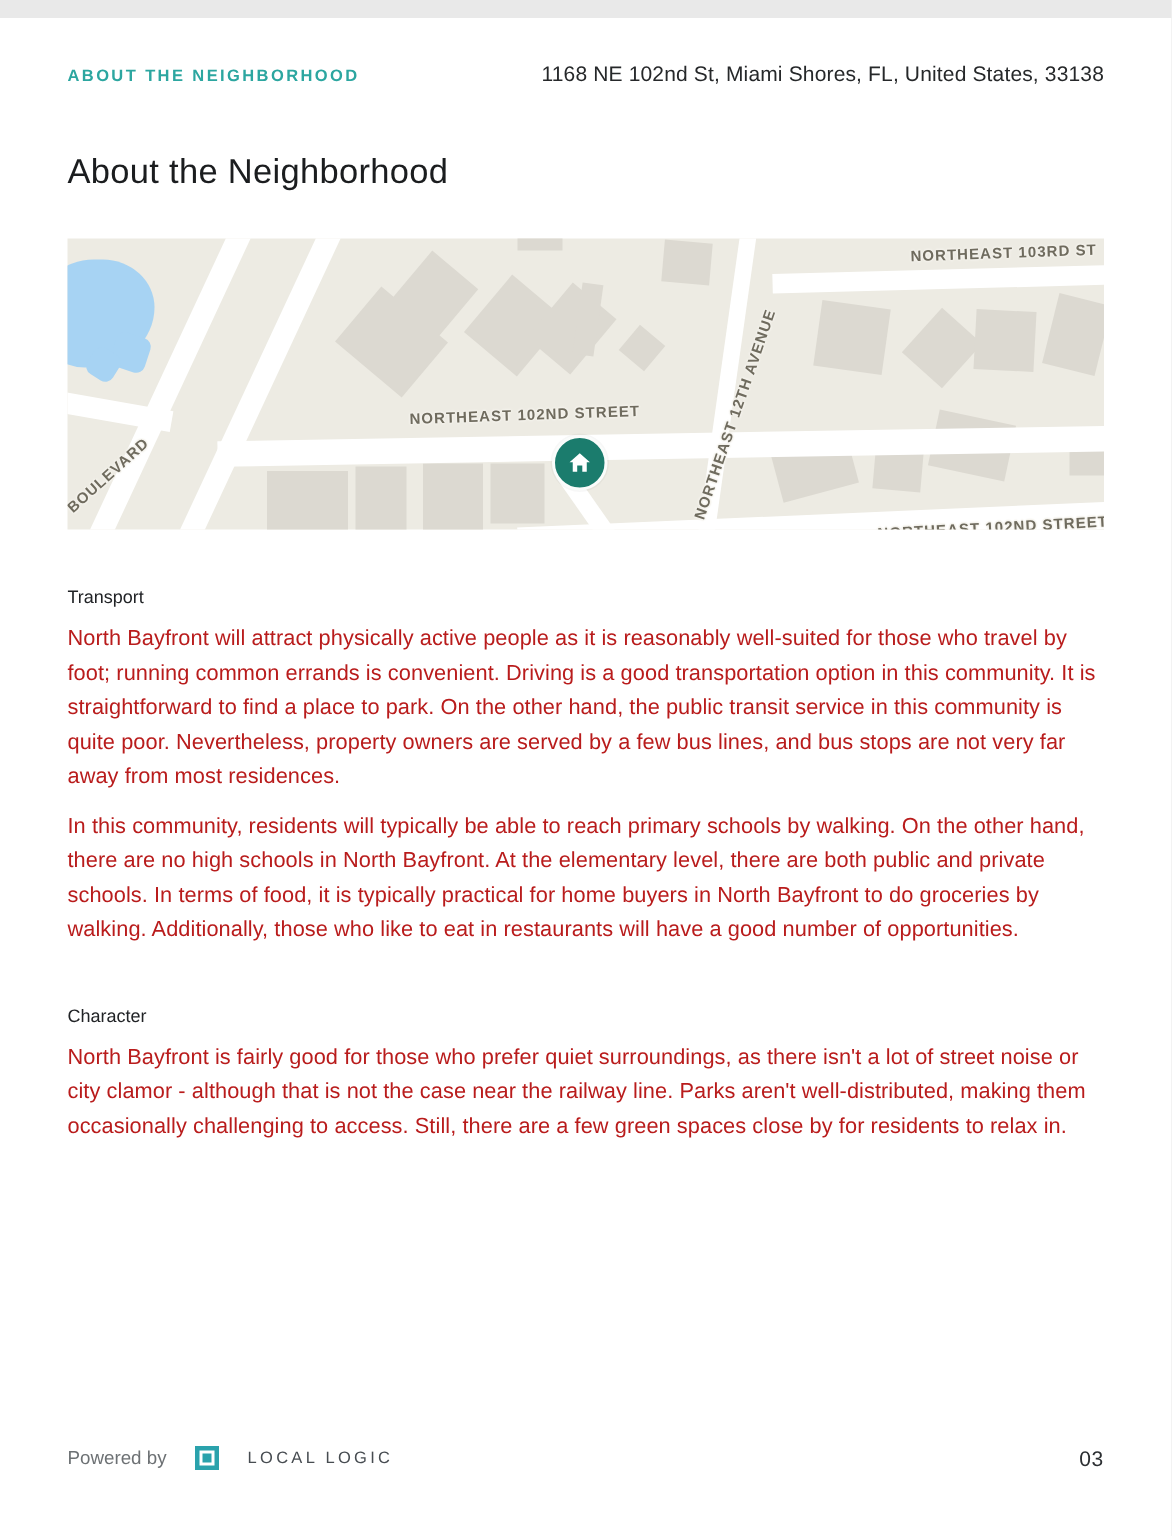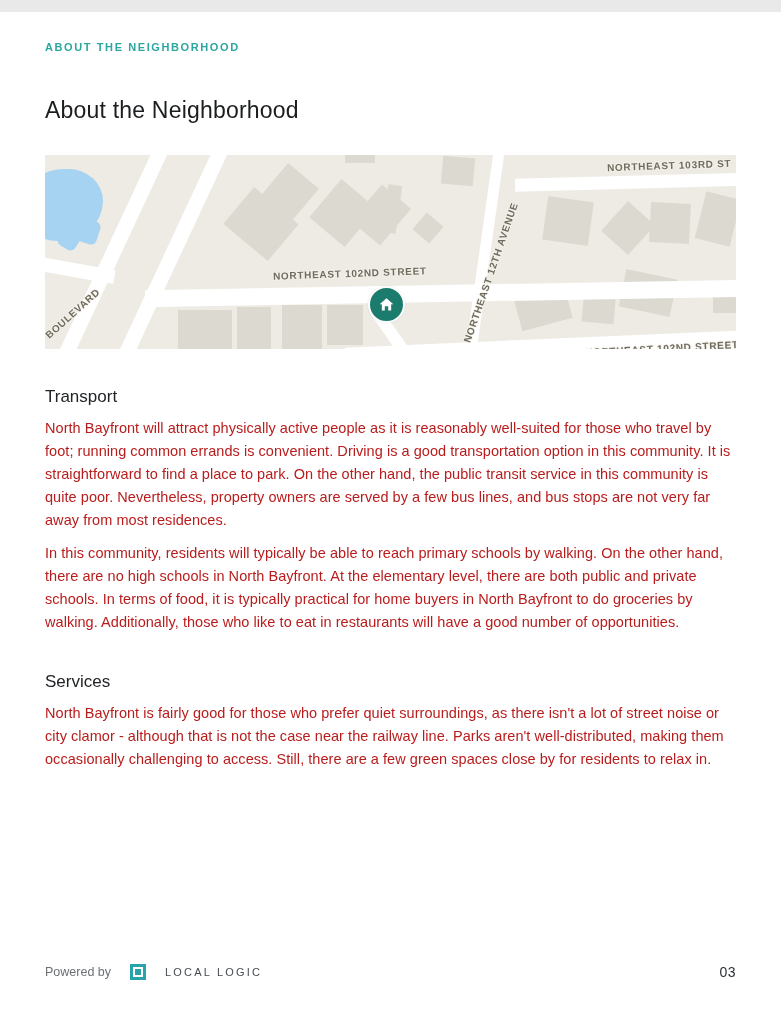--- a/index.html
+++ b/index.html
@@ -31,21 +31,21 @@
   .pond { left:-20px; top:14px; width:78px; height:72px; border-radius:50% 46% 58% 42%; }
   .pond-bump { border-radius:6px; }
   .marker {
     position:absolute; left:323px; top:131px; width:37px; height:37px;
     border-radius:50%; background:#1b7c6d; border:2px solid #fafcfb;
     display:flex; align-items:center; justify-content:center;
     box-shadow:0 0 0 1px rgba(0,0,0,0.03);
   }
 
   
-  .section h2 { margin:38px 0 0 0; font-size:17px; font-weight:500; color:#212326; }
+  .section h2 { margin:38px 0 0 0; font-size:12px; font-weight:500; color:#212326; }
   .section:first-of-type h2 { margin-top:23px; }
   .section p { margin:10px 0 0 0; font-size:14.5px; line-height:23px; color:#b91c1c; letter-spacing:.05px; }
 
   
   .footer {
     position:absolute; left:45px; right:45px; top:952px;
     display:flex; justify-content:space-between; align-items:center;
   }
   .powered { display:flex; align-items:center; gap:19px; }
   .powered-text { font-size:12.5px; color:#6d7174; }
@@ -55,20 +55,21 @@
   .pagenum { font-size:14px; color:#2c2f32; letter-spacing:.5px; }
 </style>
 </head>
 <body>
 
 <div class="page">
   <div class="inner">
 
     <div class="topbar">
       <span class="eyebrow">ABOUT THE NEIGHBORHOOD</span>
+      <span class="address">1168 NE 102nd St, Miami Shores, FL, United States, 33138</span>
     </div>
 
     <h1 class="page-title">About the Neighborhood</h1>
 
     <div class="map">
 
       <div class="pond"></div>
       <div class="pond-bump" style="left:30px; top:64px; width:24px; height:24px; transform:rotate(18deg);"></div>
       <div class="pond-bump" style="left:14px; top:74px; width:20px; height:20px; transform:rotate(32deg);"></div>
 
@@ -120,21 +121,21 @@
     <div class="section">
       <h2>Transport</h2>
       <p>North Bayfront will attract physically active people as it is reasonably well-suited for those who travel by foot; running common errands is convenient. Driving is a good transportation option in this community. It is straightforward to find a place to park. On the other hand, the public transit service in this community is quite poor. Nevertheless, property owners are served by a few bus lines, and bus stops are not very far away from most residences.</p>
     </div>
 
     <div class="section">
       <p>In this community, residents will typically be able to reach primary schools by walking. On the other hand, there are no high schools in North Bayfront. At the elementary level, there are both public and private schools. In terms of food, it is typically practical for home buyers in North Bayfront to do groceries by walking. Additionally, those who like to eat in restaurants will have a good number of opportunities.</p>
     </div>
 
     <div class="section">
-      <h2>Services</h2>
+      <h2>Character</h2>
       <p>North Bayfront is fairly good for those who prefer quiet surroundings, as there isn't a lot of street noise or city clamor - although that is not the case near the railway line. Parks aren't well-distributed, making them occasionally challenging to access. Still, there are a few green spaces close by for residents to relax in.</p>
     </div>
 
   </div>
 
   <div class="footer">
     <div class="powered">
       <span class="powered-text">Powered by</span>
       <span class="ll-logo">
           <i></i>

